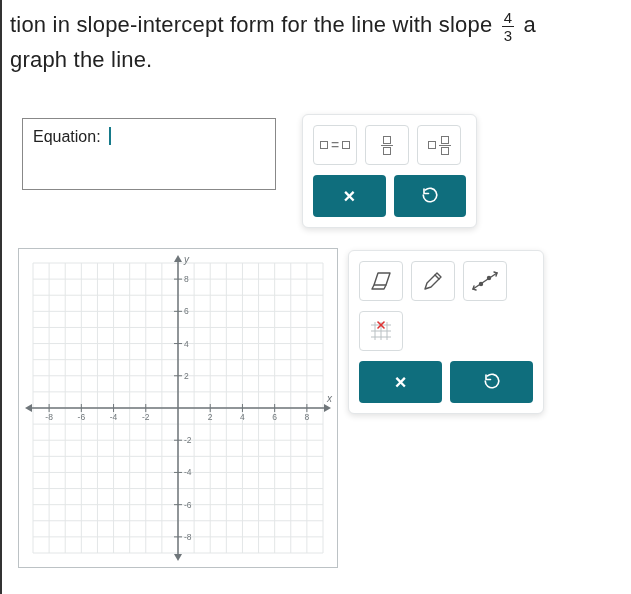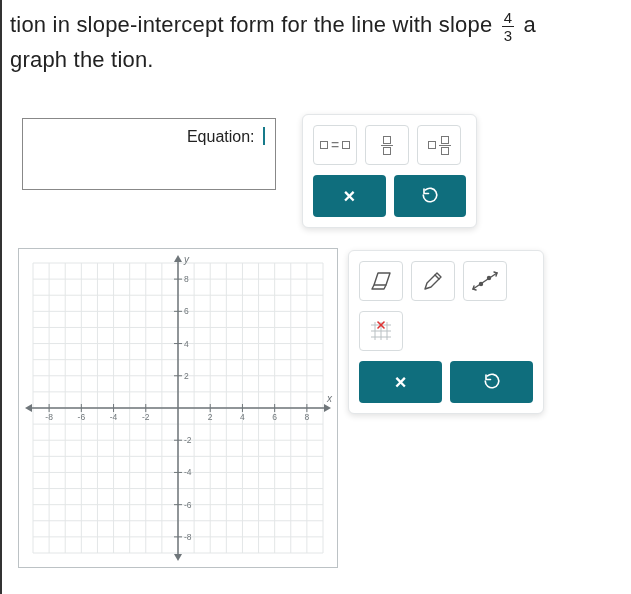--- a/index.html
+++ b/index.html
@@ -31,21 +31,20 @@
   .frac .num { display:block; border-bottom:1.5px solid #222; padding:0 2px 1px 2px;}
   .frac .den { display:block; padding:1px 2px 0 2px;}
   .eq-box {
     position: absolute;
     left: 20px; top: 118px;
     width: 254px; height: 72px;
     border: 1px solid #888;
     background:#fff;
     padding: 8px 10px;
     font-size: 16px;
-    text-align: right;
   }
   .eq-box .cursor {
     display:inline-block;
     width:1px; height:18px;
     background:#167a8a;
     border:1px solid #167a8a;
     margin-left:4px;
     vertical-align:-3px;
   }
   .palette {
@@ -101,21 +100,21 @@
   .axis-arrow { fill:#6f767a; }
   .tick { stroke:#6f767a; stroke-width:1;}
   .tlabel { font-size:8.5px; fill:#6f767a; font-family: Arial, sans-serif; }
   .axlabel { font-size:10px; fill:#6f767a; font-style: italic; }
 </style>
 </head>
 <body>
 
 <div class="question">
   <span>tion in slope-intercept form for the line with slope </span><span class="frac"><span class="num">4</span><span class="den">3</span></span><span> a</span><br>
-  <span> graph the tion.</span>
+  <span> graph the line.</span>
 </div>
 
 <div class="eq-box">
   <span>Equation:</span>
   <span class="cursor"></span>
 </div>
 
 <div class="palette p1">
   <div class="row">
     <div class="tile">

